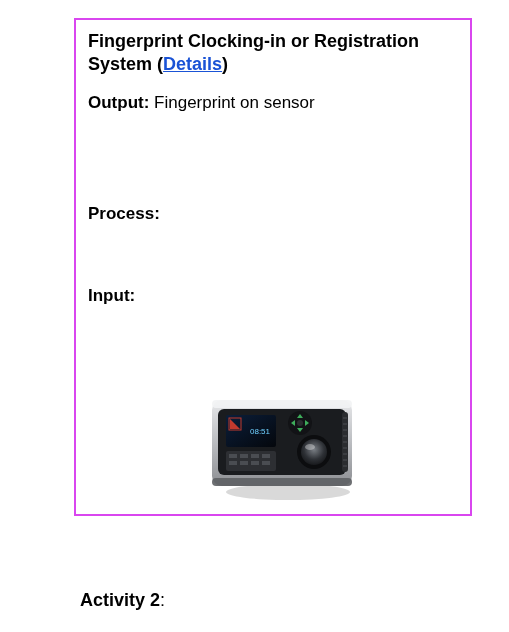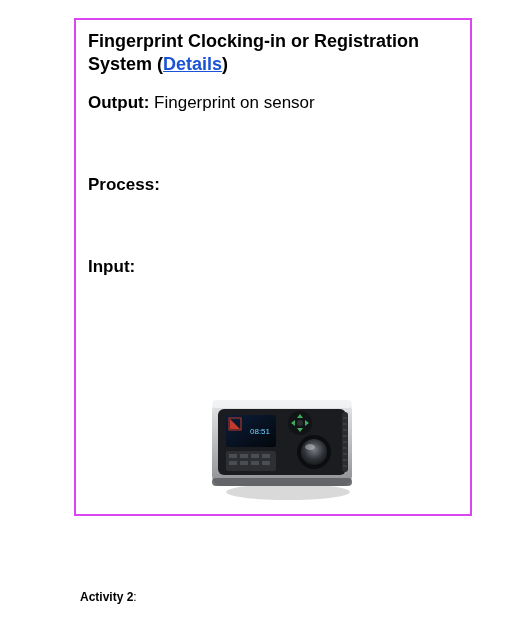--- a/index.html
+++ b/index.html
@@ -37,37 +37,37 @@
     cursor: pointer;
   }
   .row {
     font-size: 17px;
     margin-top: 14px;
   }
   .row .label {
     font-weight: bold;
   }
   .row.input   { margin-top: 18px; }
-  .row.process { margin-top: 62px; }
+  .row.process { margin-top: 91px; }
   .row.output  { margin-top: 62px; }
 
   
   .device-wrap {
     position: absolute;
     left: 128px;
     bottom: 12px;
     width: 160px;
     height: 110px;
   }
 
   .activity {
     position: absolute;
     left: 80px;
     top: 590px;
-    font-size: 12px;
+    font-size: 18px;
     font-weight: bold;
   }
 </style>
 </head>
 <body>
 
 <div class="page">
 
   <div class="box">
 

